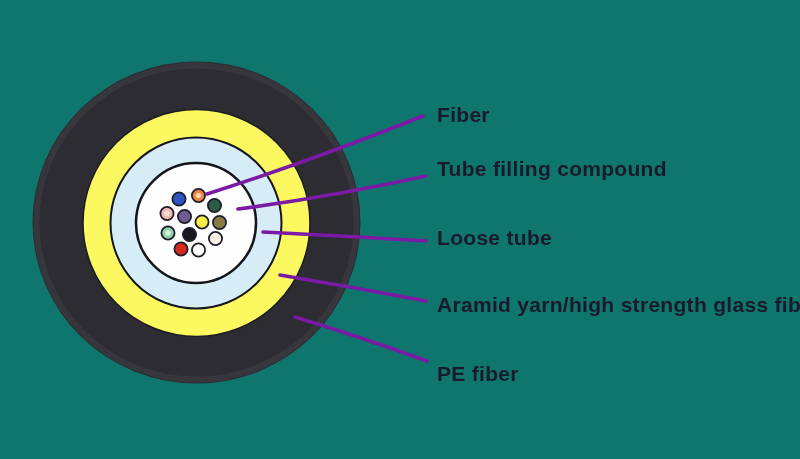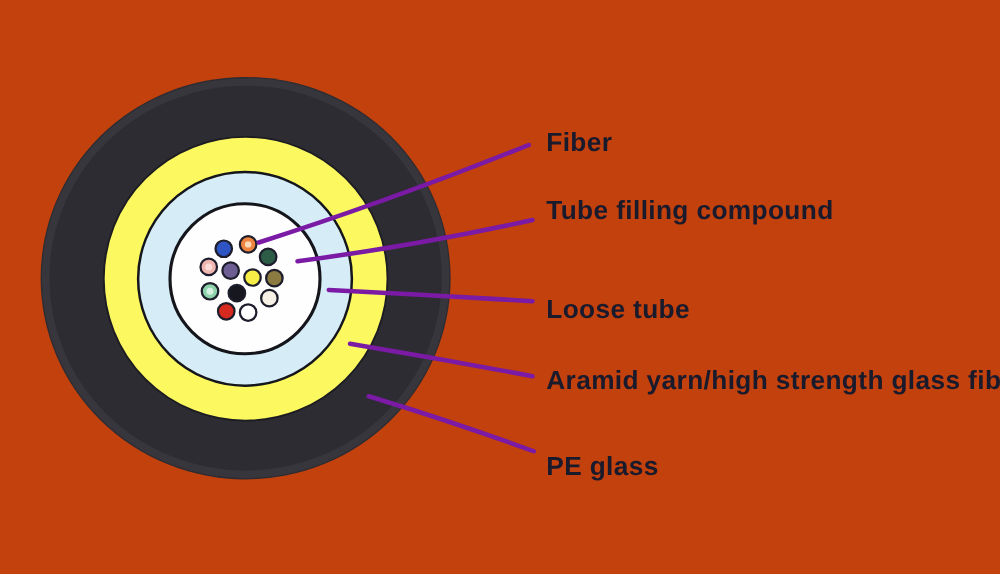--- a/index.html
+++ b/index.html
@@ -5,42 +5,42 @@
   html, body {
     margin: 0;
     padding: 0;
     background: #ffffff;
     font-family: "Liberation Sans", sans-serif;
   }
   .canvas {
     position: relative;
     width: 800px;
     height: 459px;
-    background: #c2410c;
+    background: #0f766e;
     overflow: hidden;
   }
   .diagram-svg {
     position: absolute;
     left: 0;
     top: 0;
   }
   .callout-label {
     position: absolute;
     left: 437px;
     height: 28px;
     line-height: 28px;
     font-size: 21px;
     font-weight: 600;
     letter-spacing: 0.3px;
     color: #1a1a2d;
     white-space: nowrap;
   }
   .lbl-fiber        { top: 101px; }
   .lbl-tube-filling { top: 155px; }
-  .lbl-loose-tube   { top: 234px; }
+  .lbl-loose-tube   { top: 224px; }
   .lbl-aramid       { top: 291px; }
   .lbl-pe-sheath    { top: 360px; }
 </style>
 </head>
 <body>
 
 <div class="canvas">
 
   <svg class="diagram-svg" width="800" height="459" viewBox="0 0 800 459">
 
@@ -80,15 +80,15 @@
       <path d="M 263 232 Q 345 236 426 241"></path>
       <path d="M 280 275 Q 352 287 426 301"></path>
       <path d="M 295 317 Q 358 336 427 361"></path>
     </g>
   </svg>
 
   <div class="callout-label lbl-fiber">Fiber</div>
   <div class="callout-label lbl-tube-filling">Tube filling compound</div>
   <div class="callout-label lbl-loose-tube">Loose tube</div>
   <div class="callout-label lbl-aramid">Aramid yarn/high strength glass fiber</div>
-  <div class="callout-label lbl-pe-sheath">PE glass</div>
+  <div class="callout-label lbl-pe-sheath">PE fiber</div>
 
 </div>
 
 </body></html>

